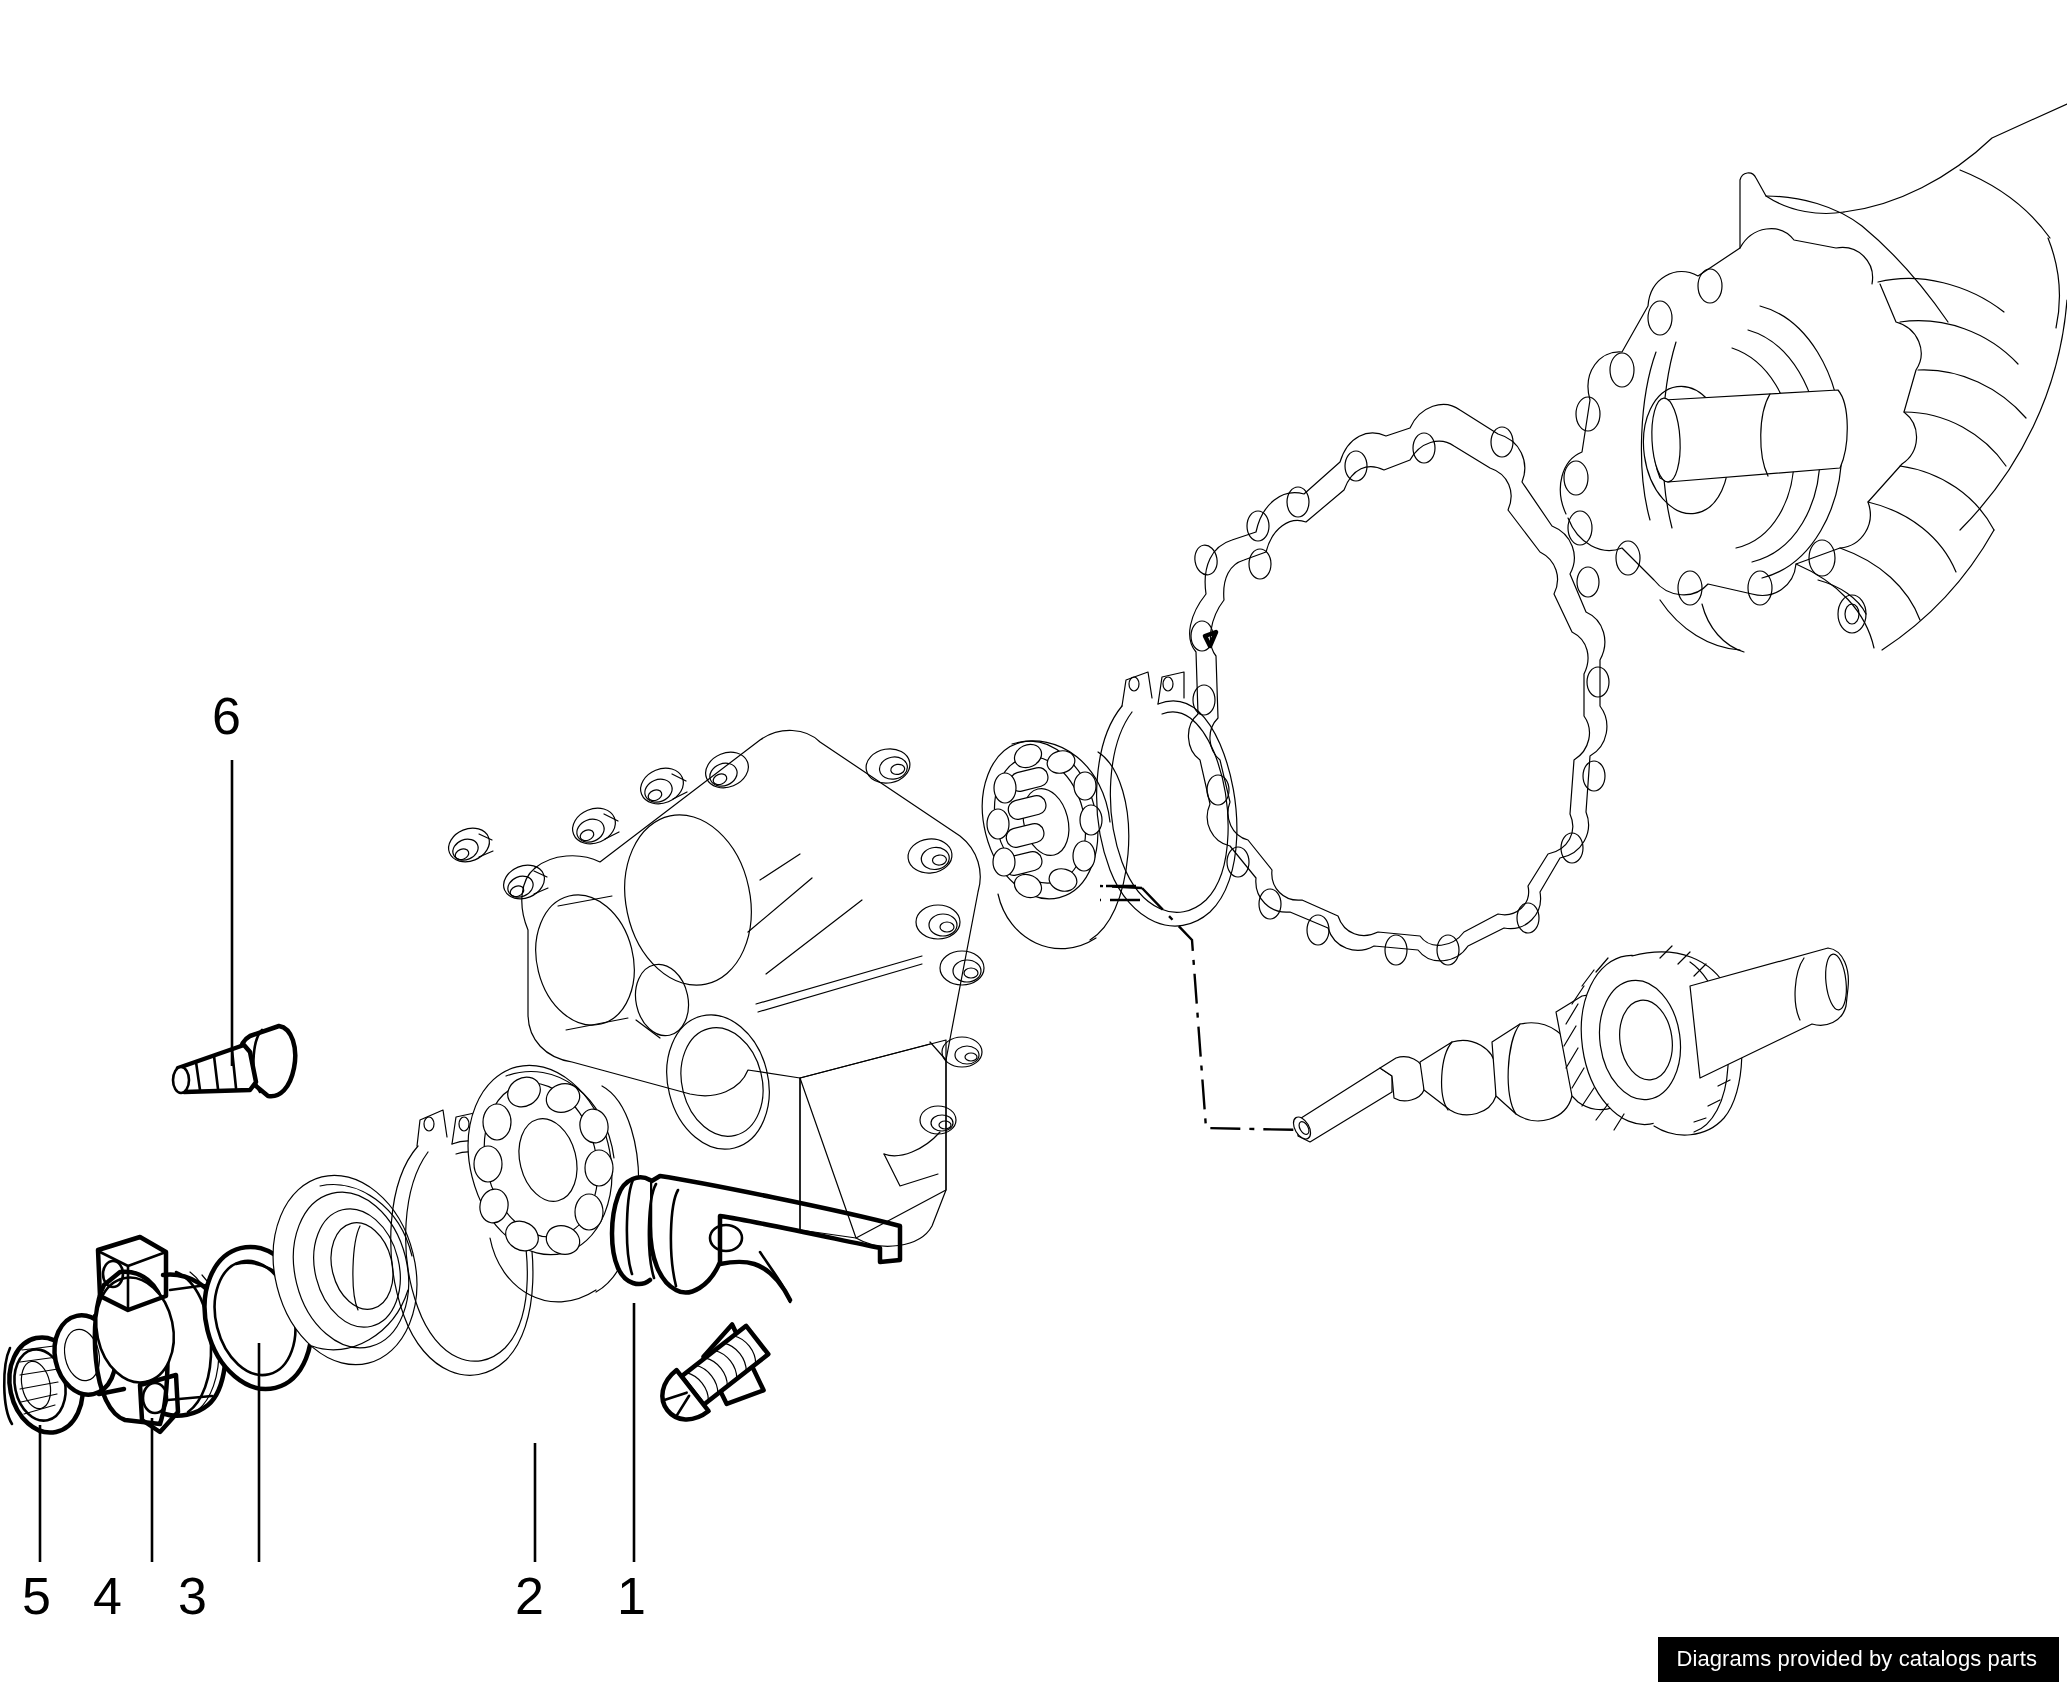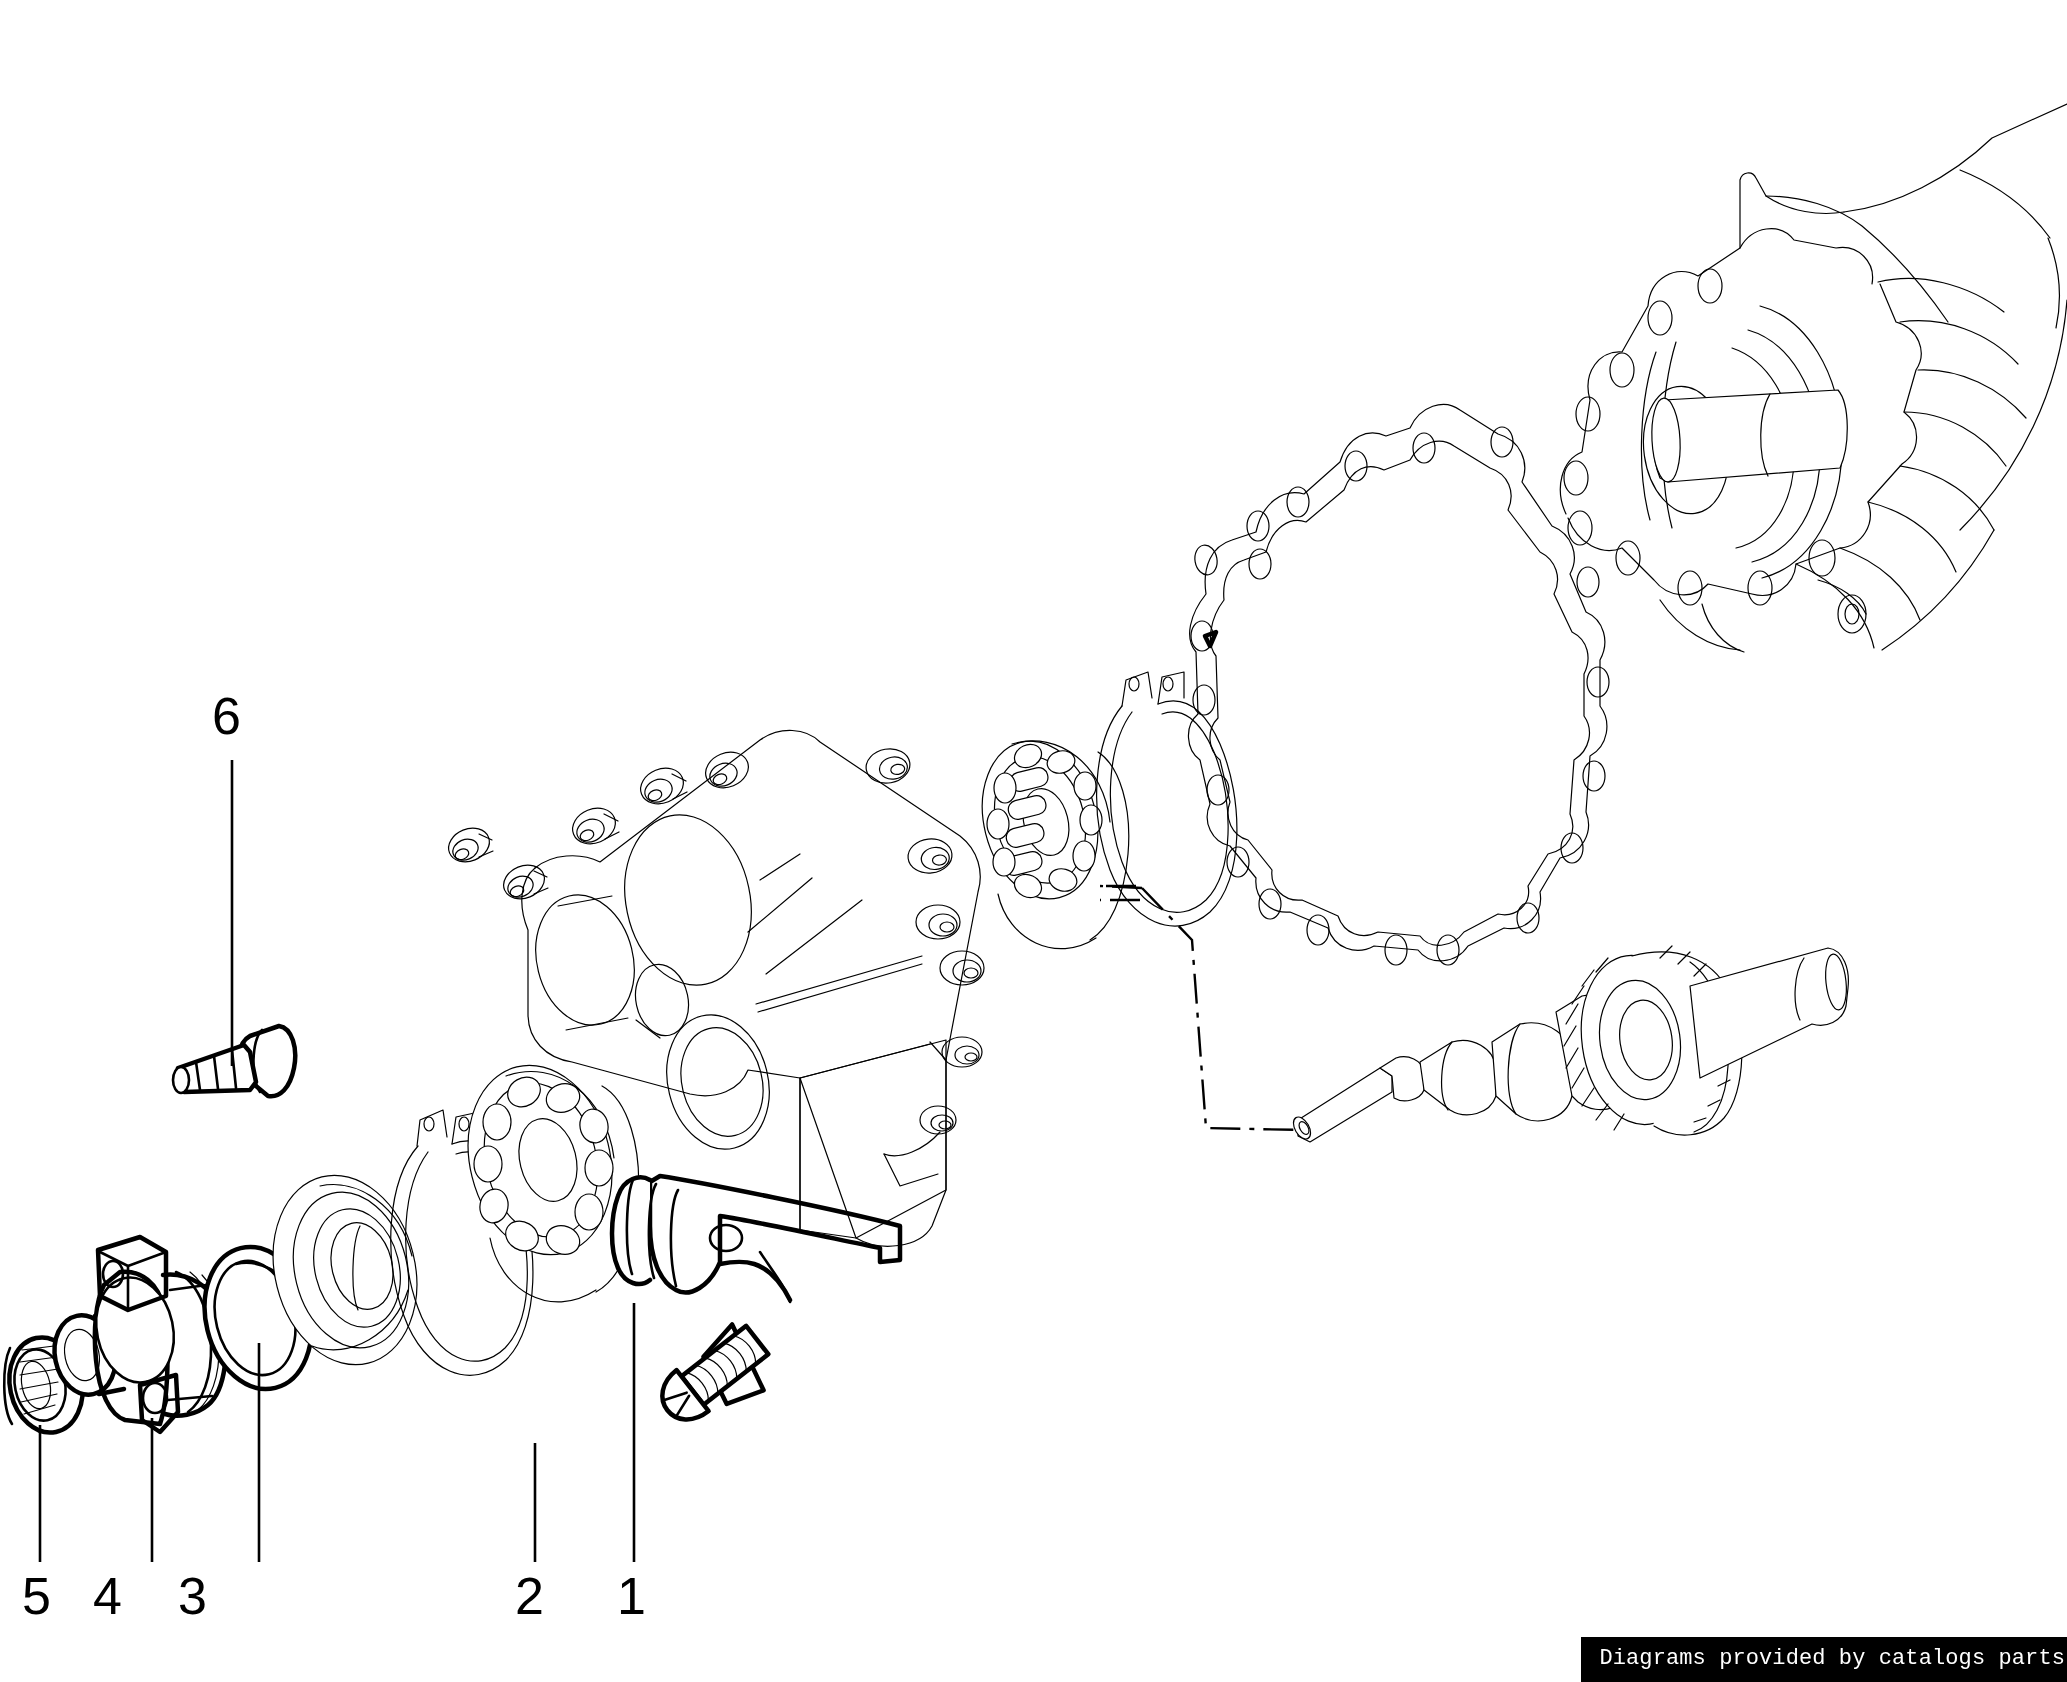--- a/index.html
+++ b/index.html
@@ -30,28 +30,28 @@
   .callout-label {
     position: absolute;
     font-family: "Liberation Sans", sans-serif;
     font-size: 52px;
     color: #000000;
     line-height: 1;
     user-select: none;
   }
   #watermark {
     position: absolute;
-    right: 0;
+    right: 8px;
     bottom: 0;
     background: #000000;
     color: #ffffff;
-    font-family: Liberation Mono, monospace;
+    font-family: Liberation Sans, sans-serif;
     font-size: 22px;
     line-height: 1;
-    padding: 11px 2px 12px 18px;
+    padding: 11px 22px 12px 18px;
     letter-spacing: 0.1px;
     white-space: nowrap;
   }
 </style>
 </head>
 <body>
 
 <div id="page">
 
   <svg id="diagram-svg" viewBox="0 0 2067 1682" xmlns="http://www.w3.org/2000/svg">

